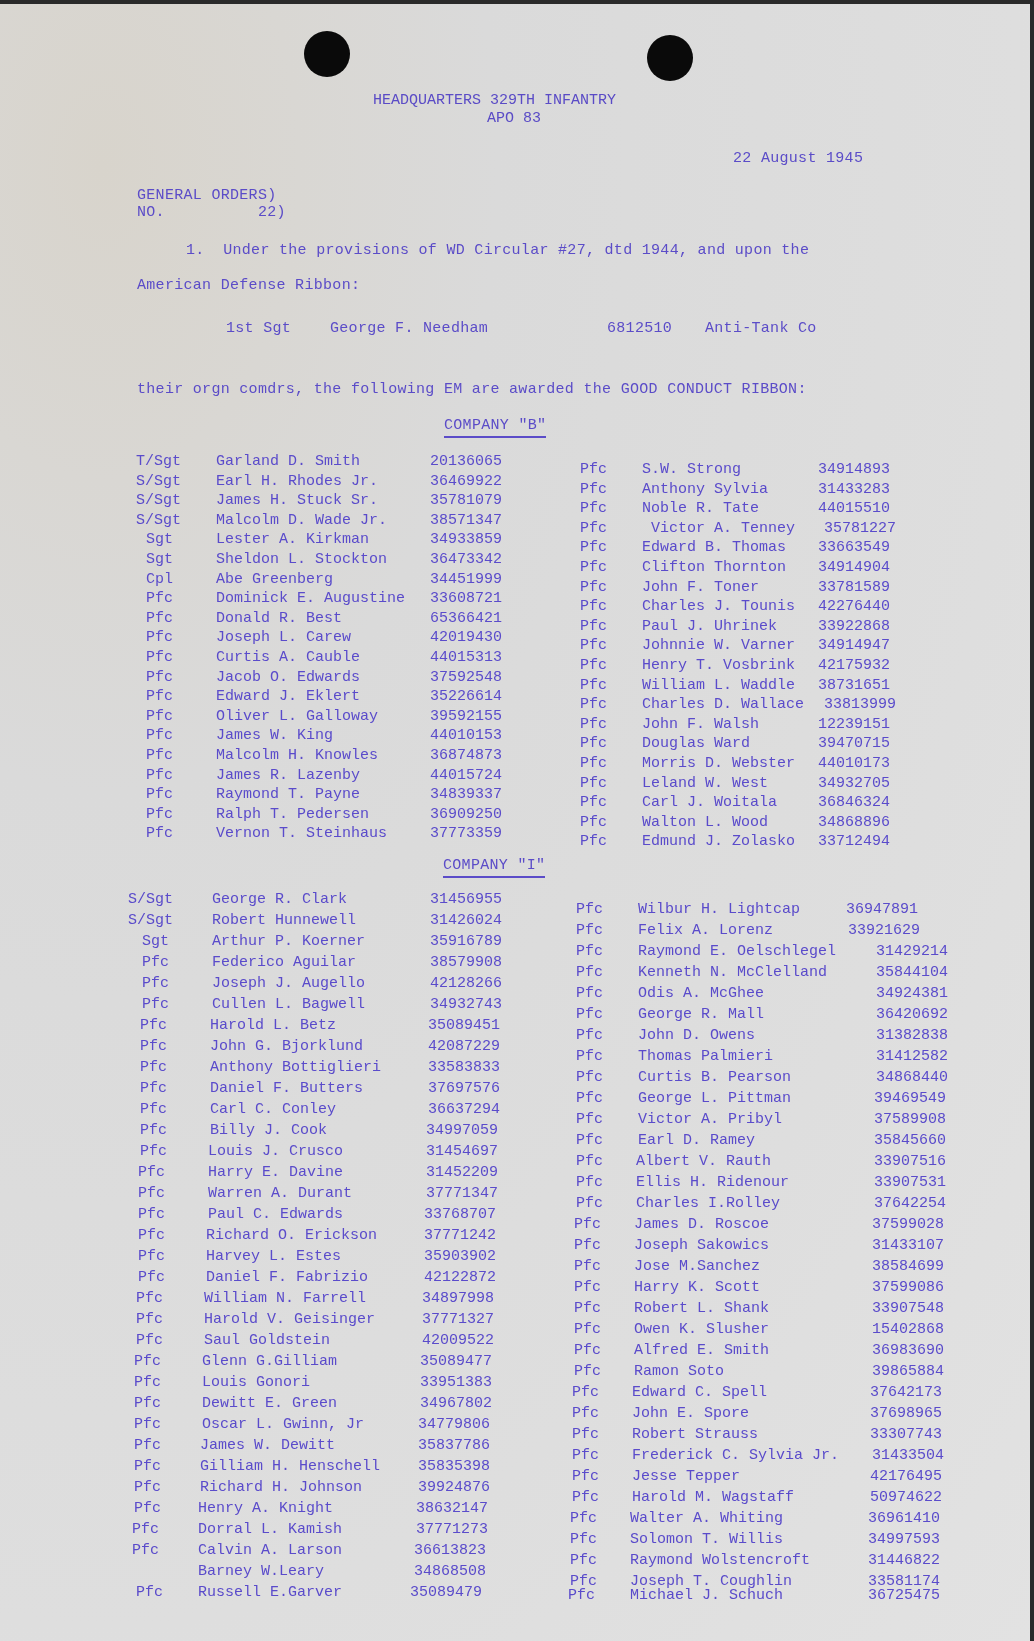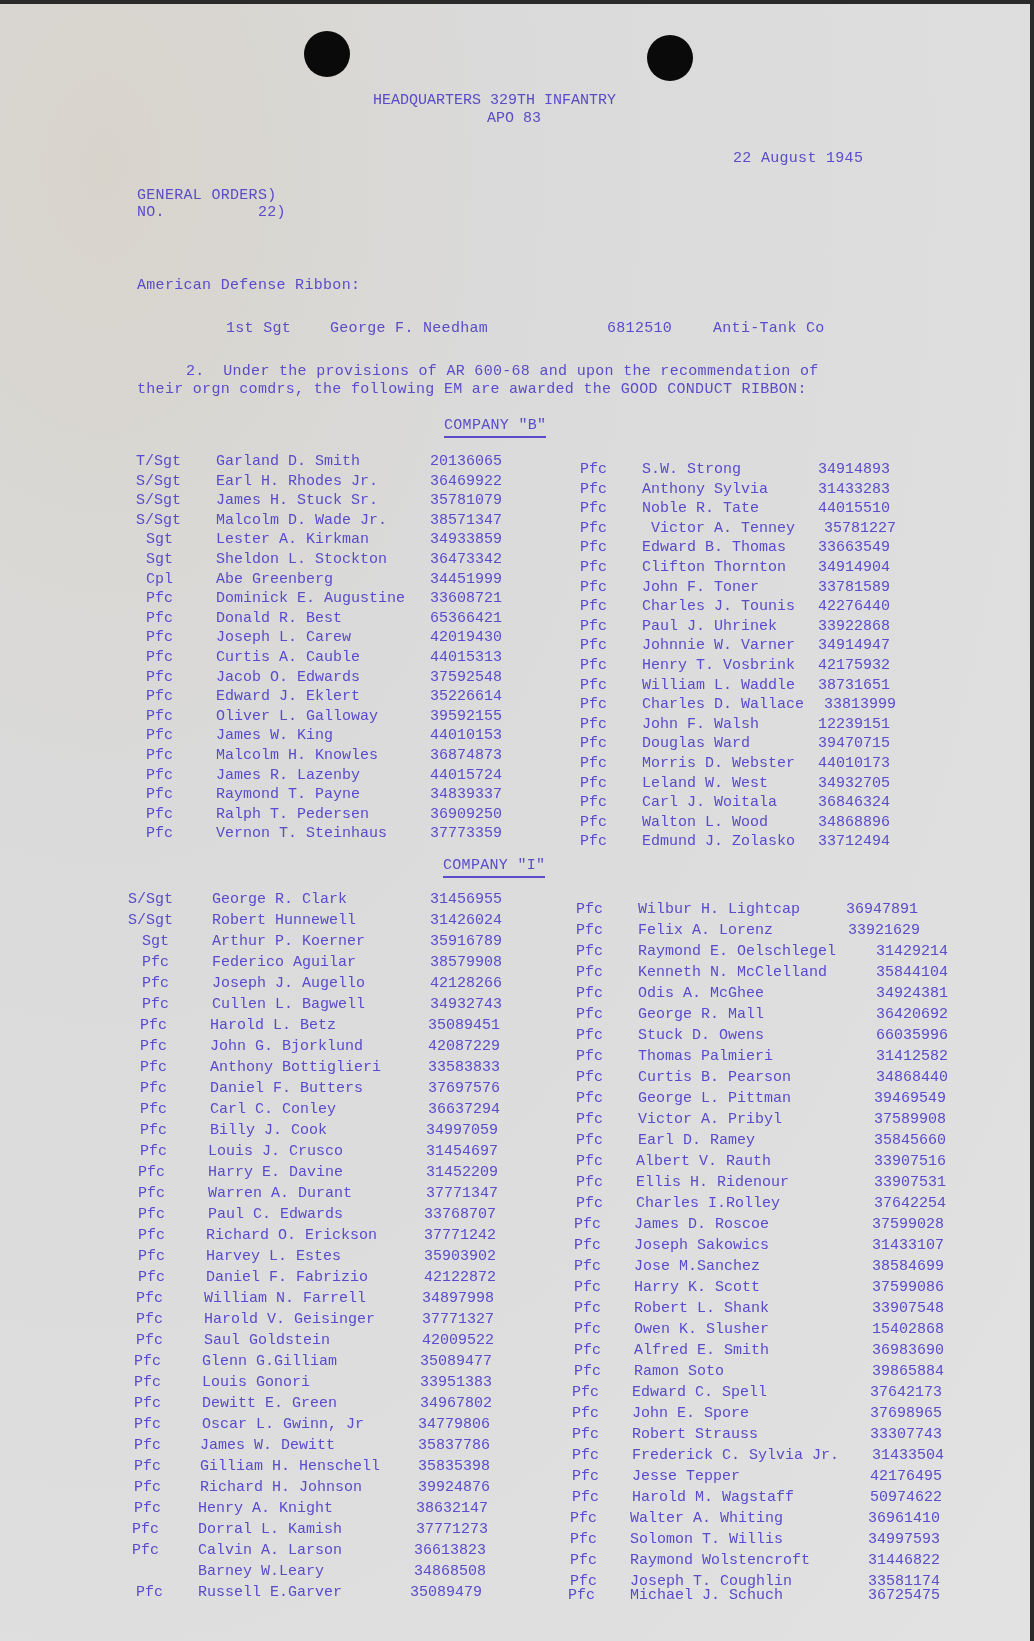--- a/index.html
+++ b/index.html
@@ -30,30 +30,30 @@
 <div class="page">
   <div class="hole" style="left:304px; top:27px;"></div>
   <div class="hole" style="left:647px; top:31px;"></div>
 
   <div class="abs hdr" style="left:373px; top:88px;">HEADQUARTERS 329TH INFANTRY</div>
   <div class="abs hdr" style="left:487px; top:106px;">APO 83</div>
   <div class="abs t" style="left:733px; top:146px;">22 August 1945</div>
   <div class="abs t" style="left:137px; top:183px;">GENERAL ORDERS)</div>
   <div class="abs t" style="left:137px; top:200px;">NO.          22)</div>
 
+  <div class="abs t" style="left:186px; top:238px;">1.  Under the provisions of WD Circular #27, dtd 1944, and upon the</div>
   <div class="abs t" style="left:137px; top:273px;">American Defense Ribbon:</div>
 
   <div>
     <span class="abs t" style="left:226px; top:316px;">1st Sgt</span>
     <span class="abs t" style="left:330px; top:316px;">George F. Needham</span>
     <span class="abs t" style="left:607px; top:316px;">6812510</span>
-    <span class="abs t" style="left:705px; top:316px;margin-left:8px;">Anti-Tank Co</span>
+    <span class="abs t" style="left:705px; top:316px;">Anti-Tank Co</span>
   </div>
 
-  <div class="abs t" style="left:186px; top:359px;">2.  Under the provisions of AR 600-68 and upon the recommendation of</div>
   <div class="abs t" style="left:137px; top:377px;">their orgn comdrs, the following EM are awarded the GOOD CONDUCT RIBBON:</div>
 
   <div class="abs t underline" style="left:444px; top:413px;">COMPANY "B"</div>
 
   <div class="rows" style="left:136px; top:448px; width:420px;">
     <div class="row">
         <span style="left:0">T/Sgt</span>
         <span style="left:80px">Garland D. Smith</span>
         <span style="left:294px">20136065</span>
       </div>
@@ -458,22 +458,22 @@
         <span style="left:62px">Odis A. McGhee</span>
         <span style="left:300px">34924381</span>
       </div>
     <div class="row">
         <span style="left:0">Pfc</span>
         <span style="left:62px">George R. Mall</span>
         <span style="left:300px">36420692</span>
       </div>
     <div class="row">
         <span style="left:0">Pfc</span>
-        <span style="left:62px">Stuck D. Owens</span>
-        <span style="left:300px">66035996</span>
+        <span style="left:62px">John D. Owens</span>
+        <span style="left:300px">31382838</span>
       </div>
     <div class="row">
         <span style="left:0">Pfc</span>
         <span style="left:62px">Thomas Palmieri</span>
         <span style="left:300px">31412582</span>
       </div>
     <div class="row">
         <span style="left:0">Pfc</span>
         <span style="left:62px">Curtis B. Pearson</span>
         <span style="left:300px">34868440</span>

